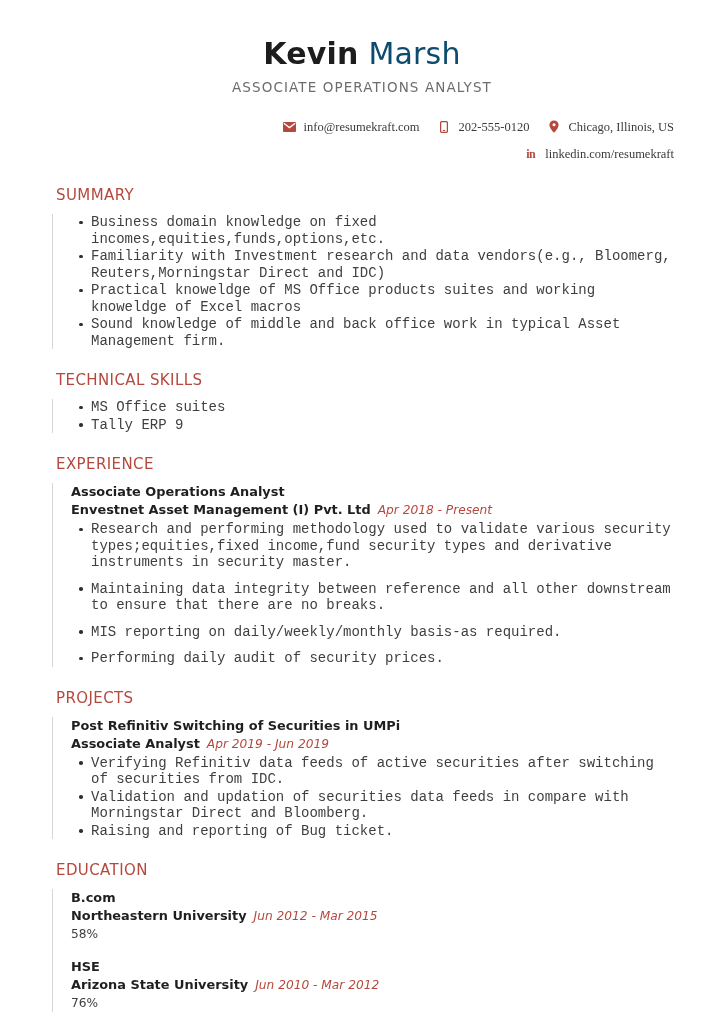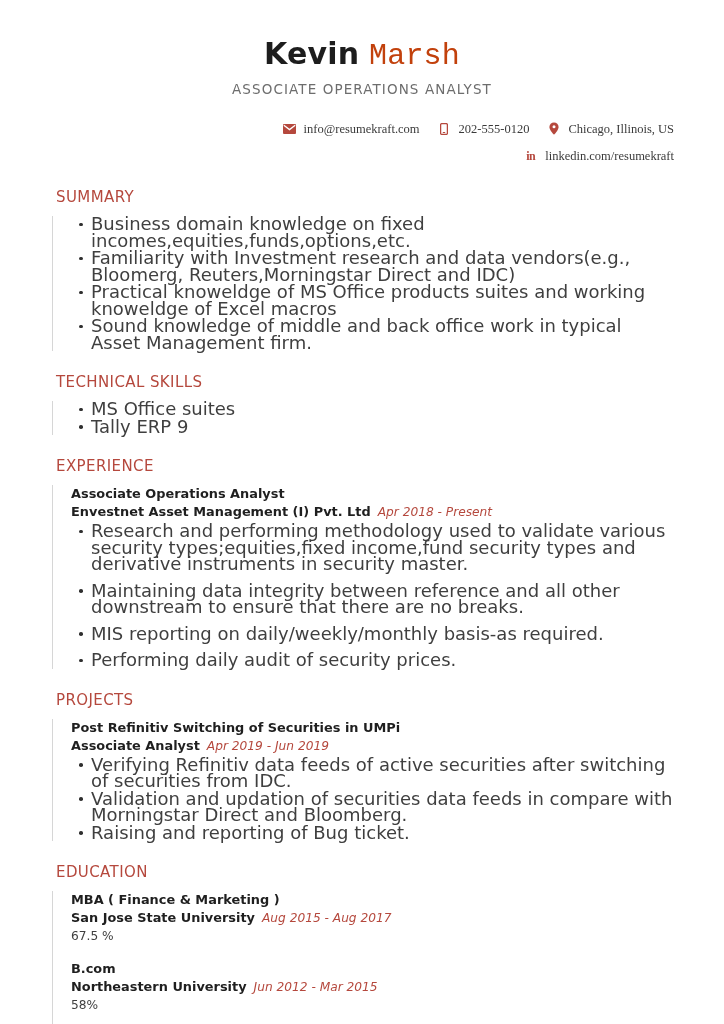--- a/index.html
+++ b/index.html
@@ -33,23 +33,22 @@
     line-height: 36px;
     letter-spacing: 0.2px;
     white-space: nowrap;
   }
   .name .first {
     color: #1d1d1d;
     font-weight: bold;
     margin-top: 48px;
   }
   .name .last {
-    color: #c2410c;
+    color: #0c4a6e;
     font-weight: normal;
-    font-family: Liberation Mono, monospace;
   }
   .job-title {
     margin-top: 7px;
     font-size: 13.5px;
     letter-spacing: 1.1px;
     color: #6d6d6d;
     font-weight: normal;
   }
 
   
@@ -109,24 +108,25 @@
     margin-left: 2px;
   }
 
   ul.bullets {
     margin: 0;
     padding: 0 0 0 38px;
     list-style: none;
   }
   ul.bullets li {
     position: relative;
-    font-size: 18px;
+    font-size: 14px;
     line-height: 16.5px;
     color: #3f3f3f;
     padding-left: 0;
+    font-family: Liberation Mono, monospace;
   }
   ul.bullets li::before {
     content: "";
     position: absolute;
     left: -12px;
     top: 6.5px;
     width: 3.6px;
     height: 3.6px;
     border-radius: 50%;
     background: #2f2f2f;
@@ -275,27 +275,20 @@
           <li>Raising and reporting of Bug ticket.</li>
         </ul>
       </div>
     </div>
   </div>
 
   <div class="section">
     <div class="section-title">EDUCATION</div>
     <div class="section-body">
 
-      <div class="entry edu-entry">
-        <div class="entry-line1">MBA ( Finance &amp; Marketing )</div>
-        <div class="entry-line2">
-          <span>San Jose State University</span><span class="entry-date">Aug 2015 - Aug 2017</span>
-        </div>
-        <div class="entry-extra">67.5 %</div>
-      </div>
 
       <div class="entry edu-entry">
         <div class="entry-line1">B.com</div>
         <div class="entry-line2">
           <span>Northeastern University</span><span class="entry-date">Jun 2012 - Mar 2015</span>
         </div>
         <div class="entry-extra">58%</div>
       </div>
 
       <div class="entry edu-entry">

